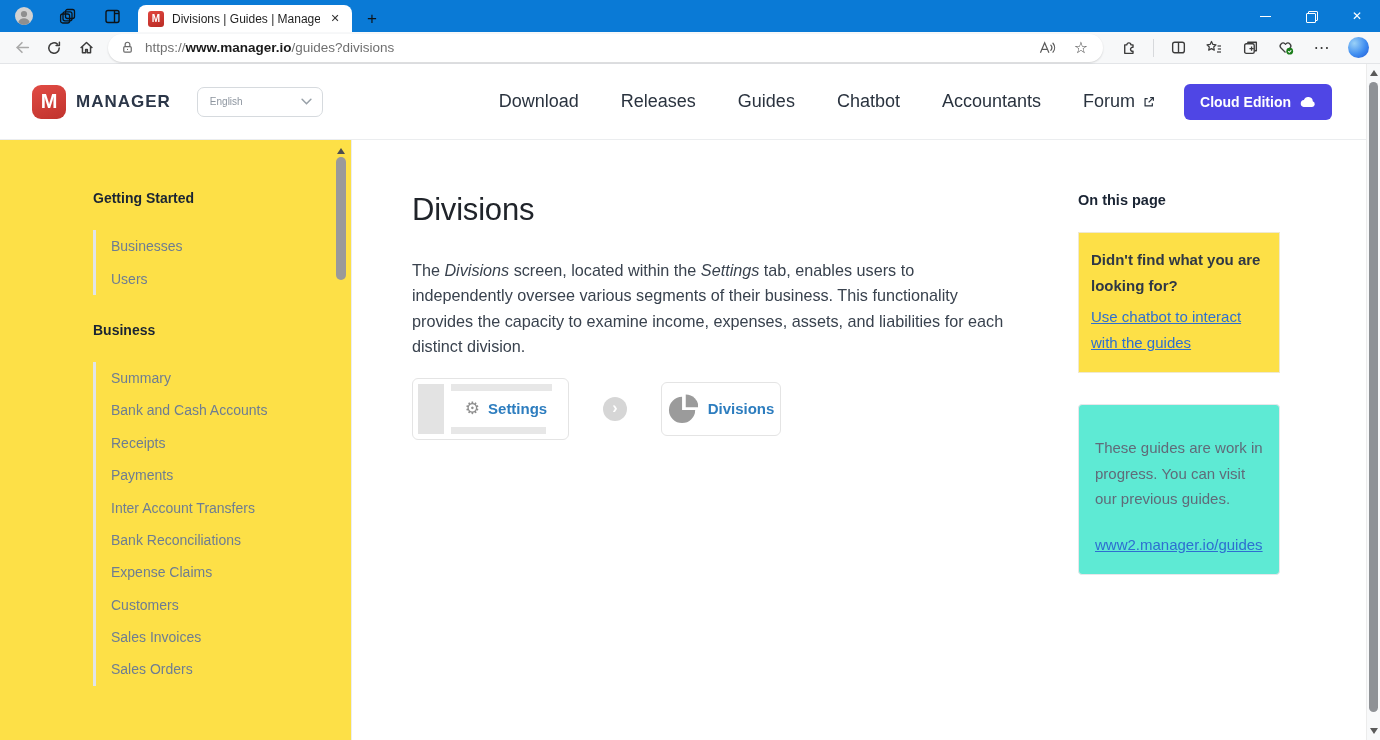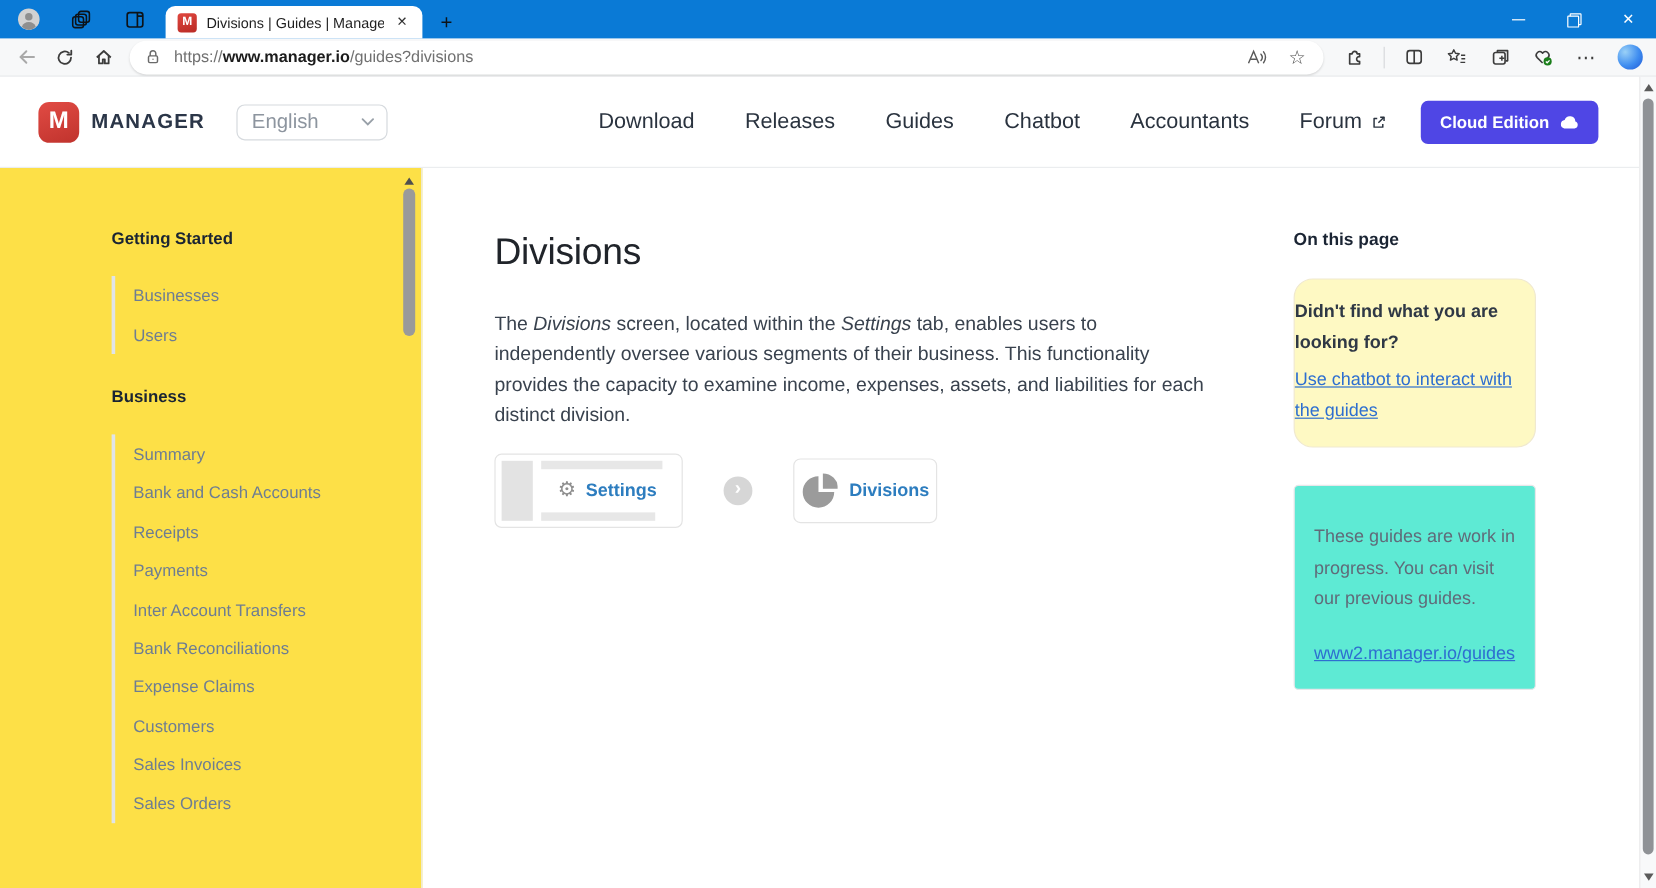--- a/index.html
+++ b/index.html
@@ -41,21 +41,21 @@
   .vscroll { flex:0 0 14px; background:#f8f9fa; border-left:1px solid #ececec; position:relative; }
   .vscroll .arr-up, .vscroll .arr-dn { position:absolute; left:3px; width:0; height:0; border-left:4px solid transparent; border-right:4px solid transparent; }
   .vscroll .arr-up { top:6px; border-bottom:6px solid #5a5a5a; }
   .vscroll .arr-dn { bottom:6px; border-top:6px solid #5a5a5a; }
   .vscroll .thumb { position:absolute; left:2px; top:18px; width:9px; height:630px; background:#8f9296; border-radius:5px; }
 
   
   .site-header { height:76px; flex:0 0 76px; background:#fff; border-bottom:1px solid #ebedef; display:flex; align-items:center; padding:0 34px 0 32px; }
   .logo-box { width:34px; height:34px; border-radius:9px; background:linear-gradient(160deg,#e14b44,#c0332d); color:#fff; font-weight:700; font-size:20px; display:flex; align-items:center; justify-content:center; }
   .brand { margin-left:10px; font-size:17px; font-weight:700; letter-spacing:1px; color:#2b3648; }
-  .lang-select { margin-left:26px; width:126px; height:30px; border:1px solid #d6dade; border-radius:7px; display:flex; align-items:center; justify-content:space-between; padding:0 10px 0 12px; color:#8d959f; font-size:17px; background:#fff; }
+  .lang-select { margin-left:26px; width:126px; height:30px; border:1px solid #d6dade; border-radius:7px; display:flex; align-items:center; justify-content:space-between; padding:0 10px 0 12px; color:#8d959f; font-size:10px; background:#fff; }
   .top-nav { margin-left:auto; display:flex; align-items:center; gap:42px; }
   .top-nav a { font-size:18px; color:#2a333f; text-decoration:none; display:flex; align-items:center; gap:7px; }
   .cta-btn { margin-left:28px; height:36px; padding:0 16px; background:#4f46e5; border-radius:6px; color:#fff; font-size:14px; font-weight:600; display:flex; align-items:center; gap:8px; border:none; }
 
   
   .content { flex:1; display:flex; min-height:0; }
   .sidebar { flex:0 0 352px; background:#fde047; border-right:1px solid #ecedef; position:relative; padding:50px 0 0 93px; overflow:hidden; }
   .side-title { font-size:14px; font-weight:700; color:#1a2433; }
   .side-list { list-style:none; margin-top:24px; border-left:3px solid #e0e4e8; }
   .side-list li { height:32.4px; display:flex; align-items:center; padding-left:15px; }
@@ -75,21 +75,21 @@
   .card-settings .bar-top { position:absolute; left:38px; right:16px; top:5px; height:7px; background:#e7e7e7; }
   .card-settings .bar-bot { position:absolute; left:38px; right:22px; bottom:5px; height:7px; background:#e7e7e7; }
   .card-settings .mid { position:absolute; left:31px; right:0; top:0; bottom:0; display:flex; align-items:center; justify-content:center; gap:8px; }
   .gear { font-size:17px; color:#8f8f8f; font-family:"DejaVu Sans",sans-serif; line-height:1; }
   .flow-label { color:#2d7dbf; font-size:15px; font-weight:600; }
   .flow-arrow { width:24px; height:24px; border-radius:50%; background:#d6d6d6; color:#fff; display:flex; align-items:center; justify-content:center; margin:0 34px; font-size:16px; font-weight:700; padding-bottom:2px; }
   .card-divisions { width:120px; height:54px; display:flex; align-items:center; justify-content:center; gap:10px; }
 
   .aside { flex:0 0 202px; margin-left:62px; padding-top:52px; }
   .aside-title { font-size:14.5px; font-weight:700; color:#1a2433; }
-  .help-box { margin-top:24px; background:#fef9c3; border:1px solid #f0e9cf; border-radius:16px; padding:14px 0 16px; }
+  .help-box { margin-top:24px; background:#fde047; border:1px solid #f0e9cf; border-radius:0; padding:14px 12px 16px; }
   .help-q { font-size:15px; line-height:26px; font-weight:700; color:#2f3845; }
   .box-link { display:inline-block; margin-top:5px; font-size:15px; line-height:26px; color:#2e6fd0; text-decoration:underline; }
   .wip-box { margin-top:31px; background:#5eead4; border:1px solid #e7e7ea; border-radius:4px; padding:30px 16px 16px; }
   .wip-text { font-size:15px; line-height:25.5px; color:#606b79; }
   .wip-box .box-link { margin-top:20px; }
 
   svg { display:block; }
 </style>
 </head>
 <body>

